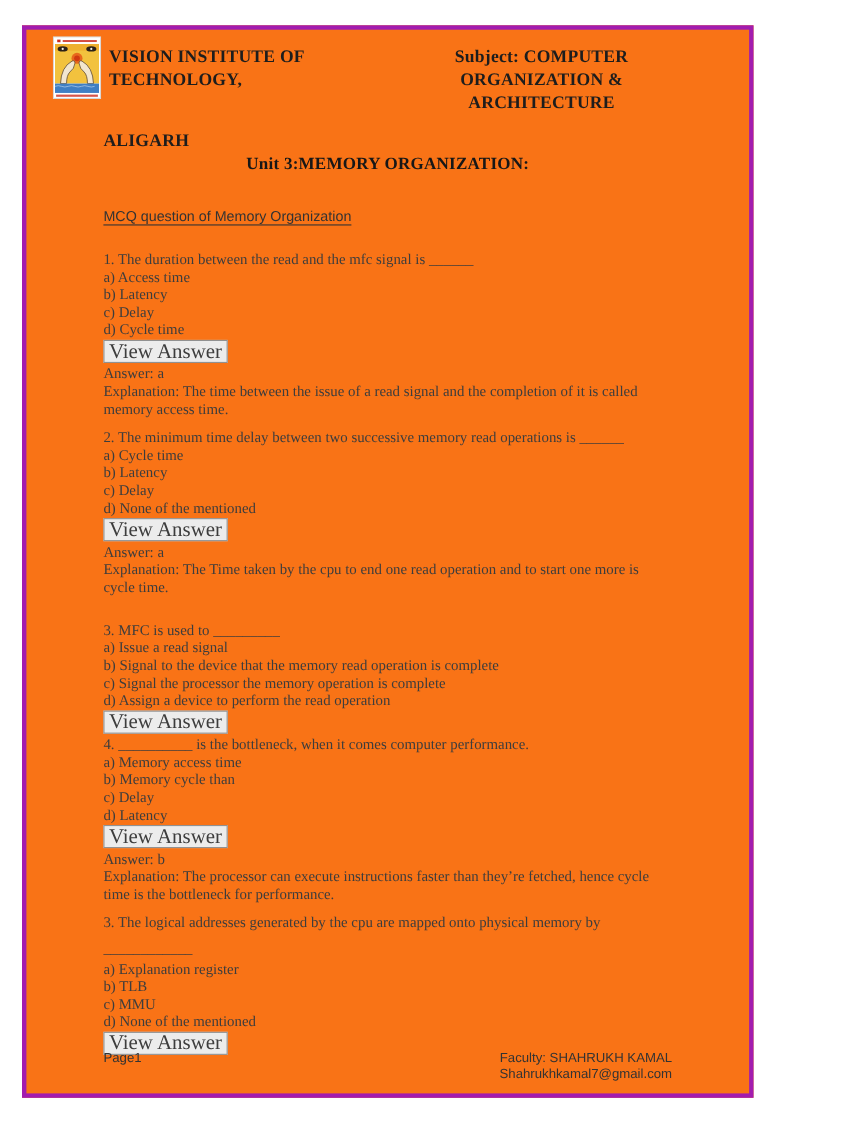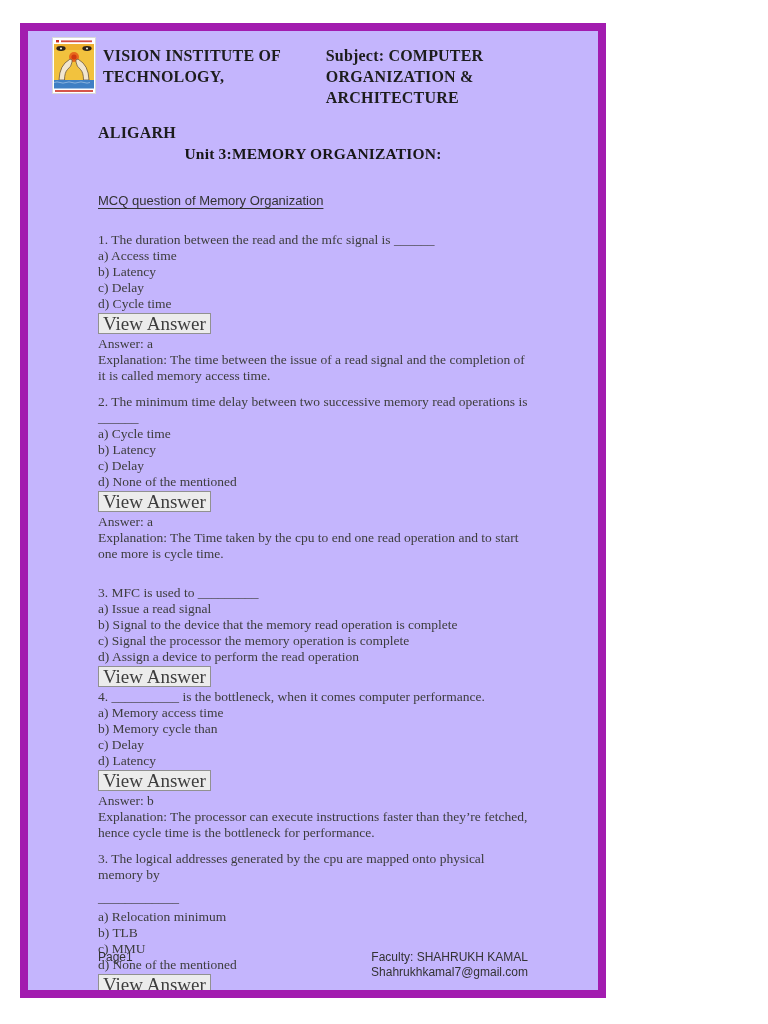--- a/index.html
+++ b/index.html
@@ -1,24 +1,24 @@
 <!DOCTYPE html>
 <html><head>
 <meta charset="utf-8">
 <style>
   html,body{margin:0;padding:0;background:#ffffff;}
   body{width:768px;height:1024px;font-family:"Liberation Serif","DejaVu Serif",serif;-webkit-font-smoothing:antialiased;}
-  .page{position:relative;box-sizing:border-box;width:586px;height:975px;margin:23px 21px 0 20px;border:8px solid #a21caf;background:#c4b5fd;overflow:hidden;}
+  .page{position:relative;box-sizing:border-box;width:665px;height:975px;margin:23px 21px 0 20px;border:4px solid #a21caf;background:#f97316;overflow:hidden;}
 
   
   .header{display:flex;align-items:flex-start;padding:6px 0 0 24px;}
   .logo{width:44px;height:57px;flex:0 0 auto;display:block;}
   .header-text{flex:1;display:flex;justify-content:space-between;align-items:flex-start;padding:8px 0 0 7px;
                font-size:16px;font-weight:600;color:#1d1d1d;letter-spacing:.2px;line-height:21px;}
-  .subject{text-align:left;margin-right:63px;}
+  .subject{text-align:center;margin-right:63px;}
 
   .city{margin:16px 0 0 70px;font-size:16px;font-weight:600;color:#1d1d1d;letter-spacing:.2px;}
   .unit-title{text-align:center;font-size:15.5px;font-weight:700;color:#171717;margin-top:3px;letter-spacing:.2px;}
   .section-heading{margin:30px 70px 0 70px;font-family:"Liberation Sans","DejaVu Sans",sans-serif;
                    font-size:13px;color:#333;text-decoration:underline;text-underline-offset:3px;}
 
   
   .content{padding:24px 70px 0 70px;font-size:13.5px;line-height:16px;color:#3d3d3d;}
   .question-block{margin:0 0 10px 0;}
   .question-block.no-gap{margin-bottom:0;margin-top:23px;}
@@ -112,21 +112,21 @@
         <div class="q-line">b) Memory cycle than</div>
         <div class="q-line">c) Delay</div>
         <div class="q-line">d) Latency</div>
         <div class="btn-row"><span class="view-answer">View Answer</span></div>
         <div class="q-line">Answer: b</div>
         <div class="q-line">Explanation: The processor can execute instructions faster than they’re fetched, hence cycle time is the bottleneck for performance.</div>
       </div>
       <div class="question-block">
         <div class="q-line">3. The logical addresses generated by the cpu are mapped onto physical memory by</div>
         <div class="q-line blank-line">____________</div>
-        <div class="q-line">a) Relocation minimum</div>
+        <div class="q-line">a) Explanation register</div>
         <div class="q-line">b) TLB</div>
         <div class="q-line">c) MMU</div>
         <div class="q-line">d) None of the mentioned</div>
         <div class="btn-row"><span class="view-answer">View Answer</span></div>
       </div>
     </div>
 
   <div class="footer">
     <div>Page1</div>
     <div class="footer-right">

